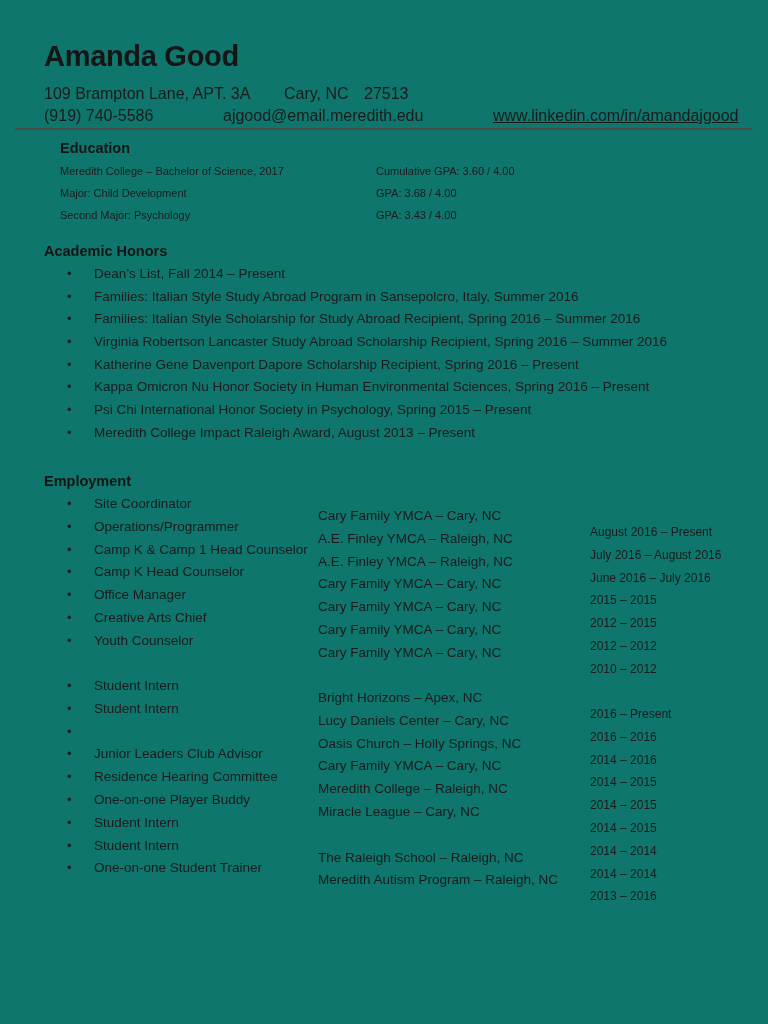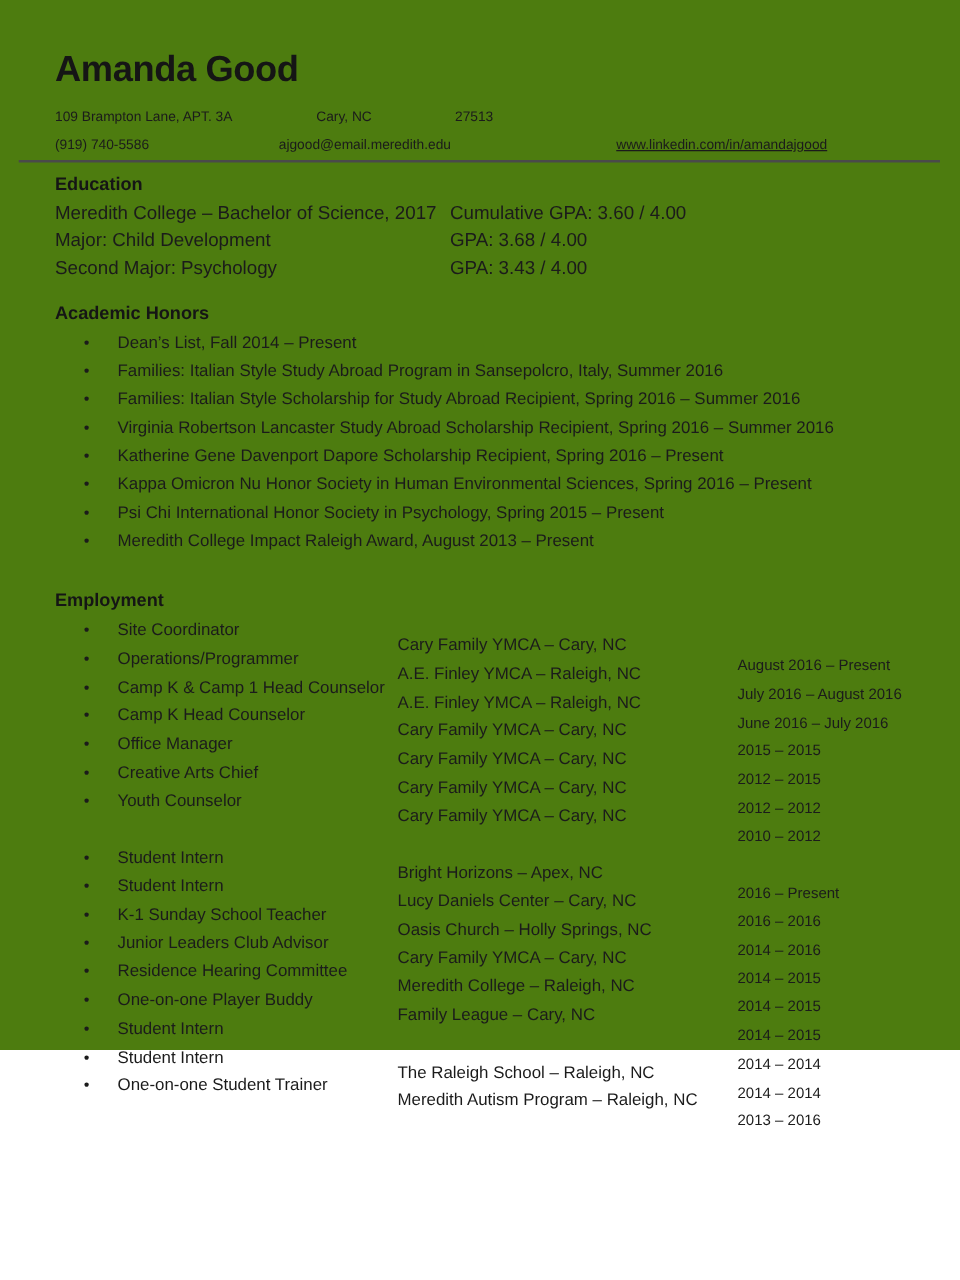--- a/index.html
+++ b/index.html
@@ -3,55 +3,55 @@
 <meta charset="utf-8">
 <style>
   html,body{margin:0;padding:0;}
   body{
     width:768px;height:1024px;
     background:#ffffff;
     font-family:"Liberation Sans", sans-serif;
     color:#1b1b1b;
     overflow:hidden;
   }
-  .page{position:relative;width:768px;height:840px;background:#4d7c0f;}
+  .page{position:relative;width:768px;height:1024px;background:#0f766e;}
 
   
   .name{
     position:absolute;left:44px;top:40px;
     margin:0;font-size:29px;font-weight:700;color:#151515;
     letter-spacing:-0.3px;
   }
-  .addr-line{position:absolute;left:0;width:768px;height:20px;font-size:11px;line-height:20px;}
+  .addr-line{position:absolute;left:0;width:768px;height:20px;font-size:16px;line-height:20px;}
   .addr-line-1{top:84px;}
   .addr-line-2{top:106px;}
   .addr-line span, .addr-line a{position:absolute;white-space:nowrap;}
   .street{left:44px;}
-  .city{left:253px;}
+  .city{left:284px;}
   .zip{left:364px;}
   .phone{left:44px;}
   .email{left:223px;}
   .linkedin{left:493px;color:#1b1b1b;text-decoration:underline;cursor:pointer;}
 
   .rule{
     position:absolute;left:15px;right:16px;top:128px;
     border-top:2px solid #4a4a4a;height:0;
   }
 
   
   section{position:absolute;left:44px;right:16px;}
   h2{margin:0 0 2px 0;font-size:14.5px;font-weight:700;line-height:20px;color:#151515;}
 
-  .sec-education{top:138px;}
+  .sec-education{top:138px;margin-left:16px;}
   .sec-honors{top:241px;}
   .sec-employment{top:471px;}
   .sec-experience{top:673px;}
 
   
-  .edu-row{position:relative;height:22px;line-height:22px;font-size:15px;}
+  .edu-row{position:relative;height:22px;line-height:22px;font-size:11px;}
   .edu-right{position:absolute;left:316px;top:0;white-space:nowrap;}
   .edu-left{white-space:nowrap;}
 
   
   ul.honors{list-style:none;margin:2px 0 0 0;padding:0;}
   ul.honors li{
     position:relative;height:22.7px;line-height:22.7px;
     padding-left:50px;font-size:13.5px;white-space:nowrap;
   }
   .bullet{
@@ -175,40 +175,39 @@
           <span class="job-dates">2016 – Present</span>
         </div>
       <div class="job-row">
           <span class="bullet">•</span>
           <span class="job-title">Student Intern</span>
           <span class="job-org">Lucy Daniels Center – Cary, NC</span>
           <span class="job-dates">2016 – 2016</span>
         </div>
       <div class="job-row">
           <span class="bullet">•</span>
-          <span class="job-title">K-1 Sunday School Teacher</span>
           <span class="job-org">Oasis Church – Holly Springs, NC</span>
           <span class="job-dates">2014 – 2016</span>
         </div>
       <div class="job-row">
           <span class="bullet">•</span>
           <span class="job-title">Junior Leaders Club Advisor</span>
           <span class="job-org">Cary Family YMCA – Cary, NC</span>
           <span class="job-dates">2014 – 2015</span>
         </div>
       <div class="job-row">
           <span class="bullet">•</span>
           <span class="job-title">Residence Hearing Committee</span>
           <span class="job-org">Meredith College – Raleigh, NC</span>
           <span class="job-dates">2014 – 2015</span>
         </div>
       <div class="job-row">
           <span class="bullet">•</span>
           <span class="job-title">One-on-one Player Buddy</span>
-          <span class="job-org">Family League – Cary, NC</span>
+          <span class="job-org">Miracle League – Cary, NC</span>
           <span class="job-dates">2014 – 2015</span>
         </div>
       <div class="job-row">
           <span class="bullet">•</span>
           <span class="job-title">Student Intern</span>
           <span class="job-dates">2014 – 2014</span>
         </div>
       <div class="job-row">
           <span class="bullet">•</span>
           <span class="job-title">Student Intern</span>

